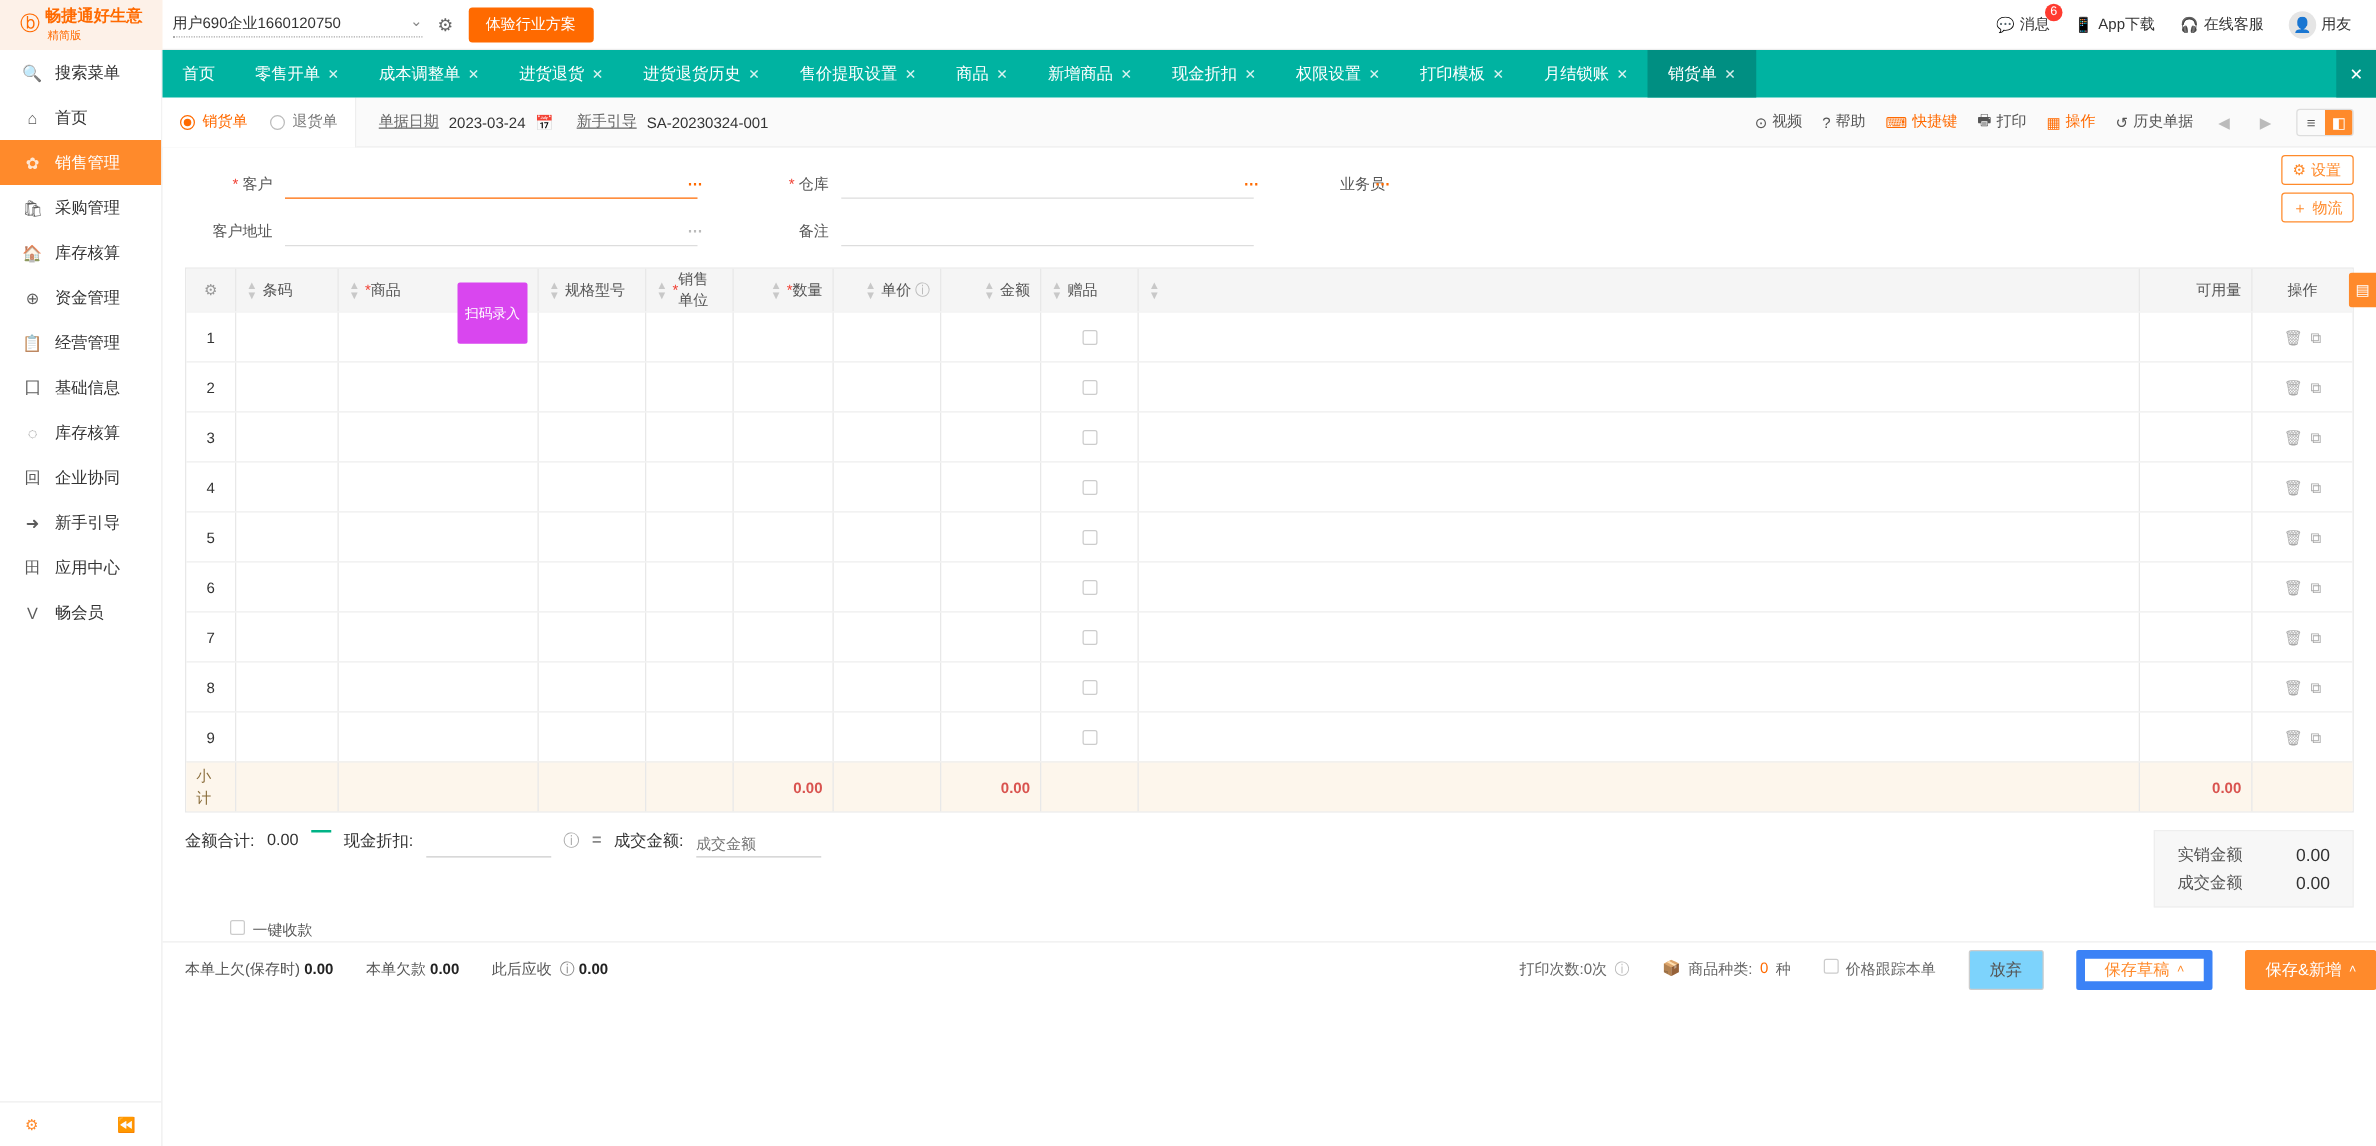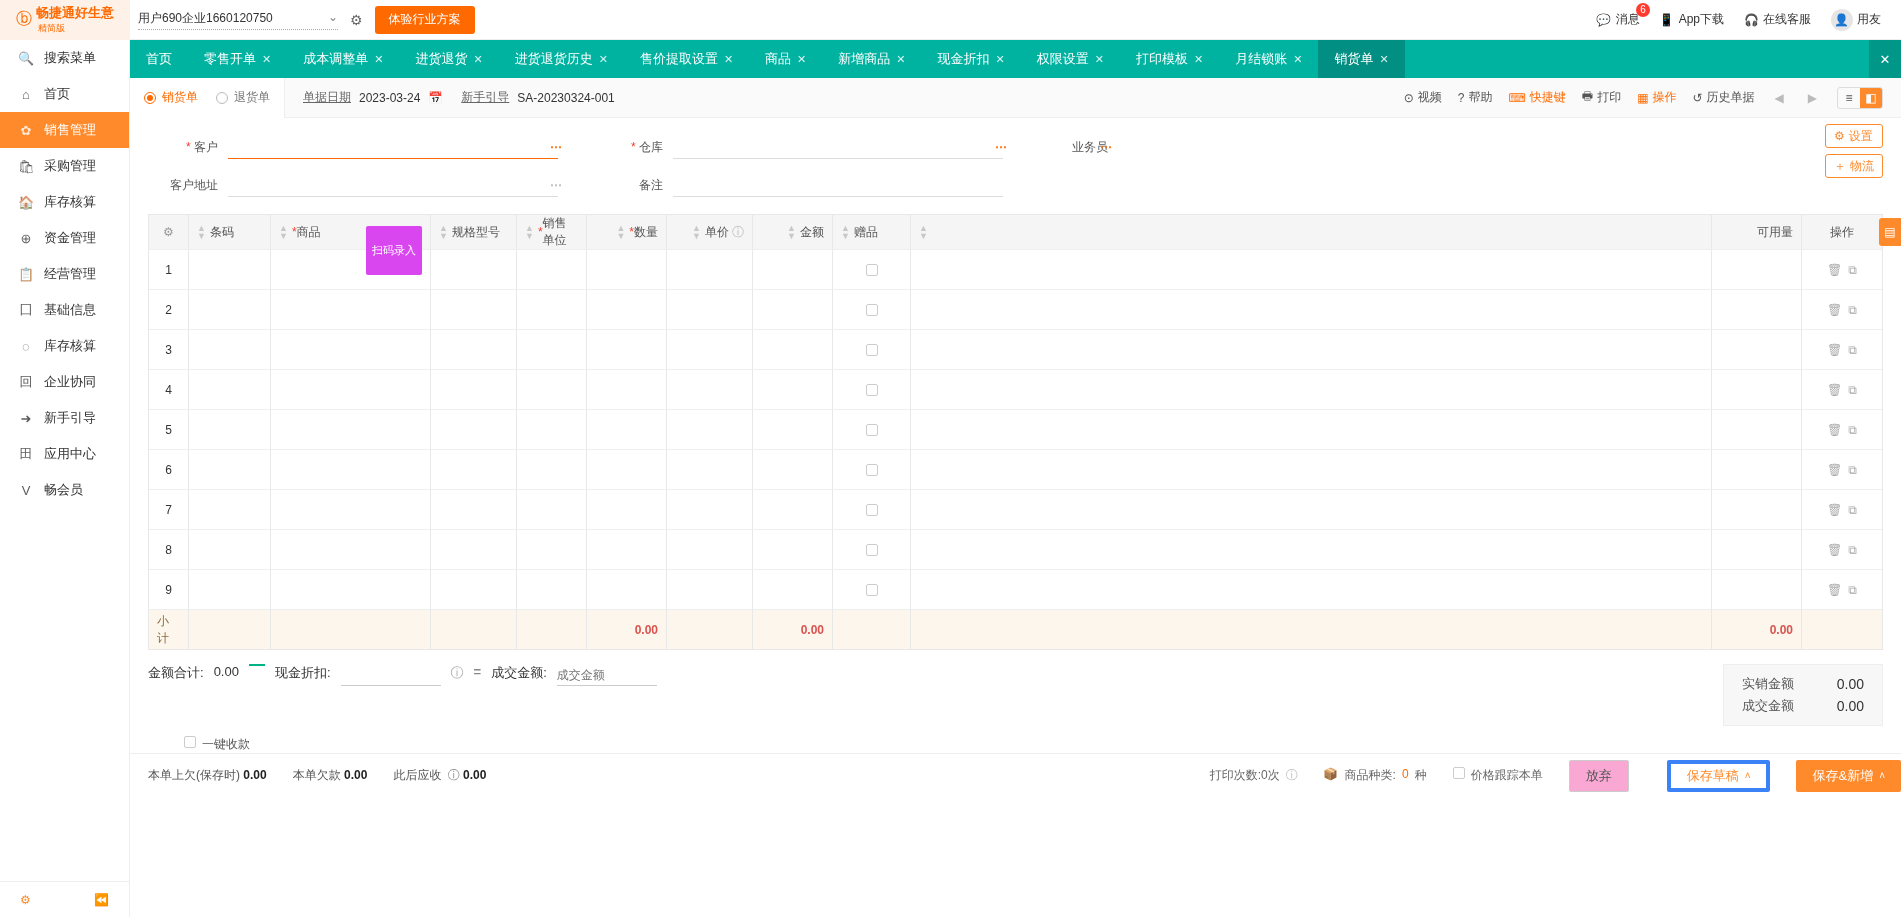--- a/index.html
+++ b/index.html
@@ -113,22 +113,22 @@
 
 
 .footer{height:44px;border-top:1px solid #eee;display:flex;align-items:center;padding:0 0 0 18px;font-size:12px;color:#444;gap:26px;}
 .footer .k{color:#555;}
 .footer .v{font-weight:700;color:#222;}
 .footer .spacer{flex:1;}
 .footer .info{color:#666;display:flex;align-items:flex-start;gap:6px;}
 .footer .zero{color:#ff6a00;}
 .footer .fchk{width:12px;height:12px;border:1px solid #ccc;border-radius:2px;display:inline-block;}
 .btn{height:32px;padding:0 16px;border-radius:2px;font-size:13px;cursor:pointer;display:flex;align-items:center;gap:6px;}
-.btn-ghost{background:#f9a8d4;border:1px solid #ccc;color:#555;}
-.btn-softorange{background:#fff;border:4px solid #3b82f6;color:#ff8a2b;margin-left:12px;}
+.btn-ghost{background:#7dd3fc;border:1px solid #ccc;color:#555;}
+.btn-softorange{background:#fff;border:7px solid #3b82f6;color:#ff8a2b;}
 .btn-orange{background:#ff8a2b;border:none;color:#fff;}
 .btn .chev{font-size:10px;}
 
 
 .edge-tab{position:fixed;right:0;top:218px;width:22px;height:28px;background:#ff8a2b;color:#fff;display:flex;align-items:center;justify-content:center;border-radius:3px 0 0 3px;font-size:12px;}
 </style>
 </head>
 <body>
 
 <div class="app">

